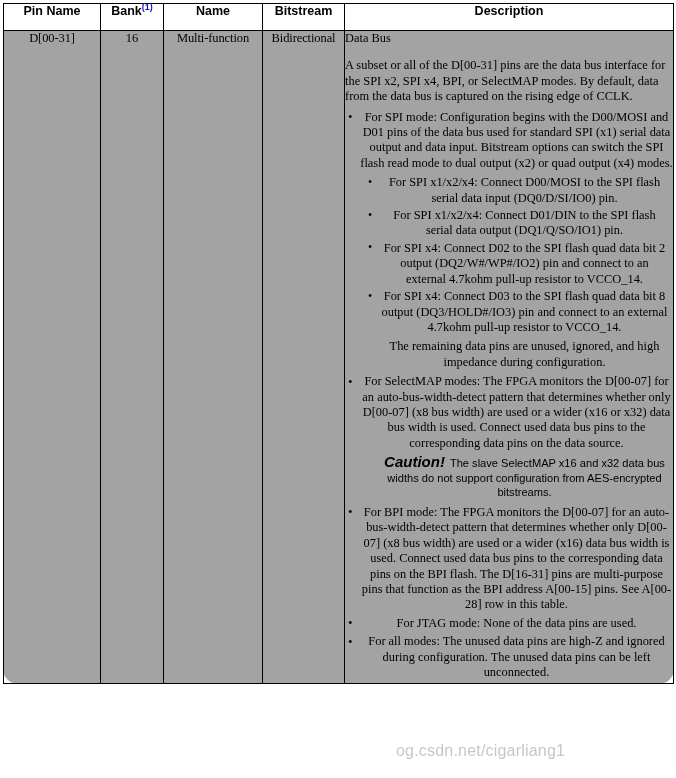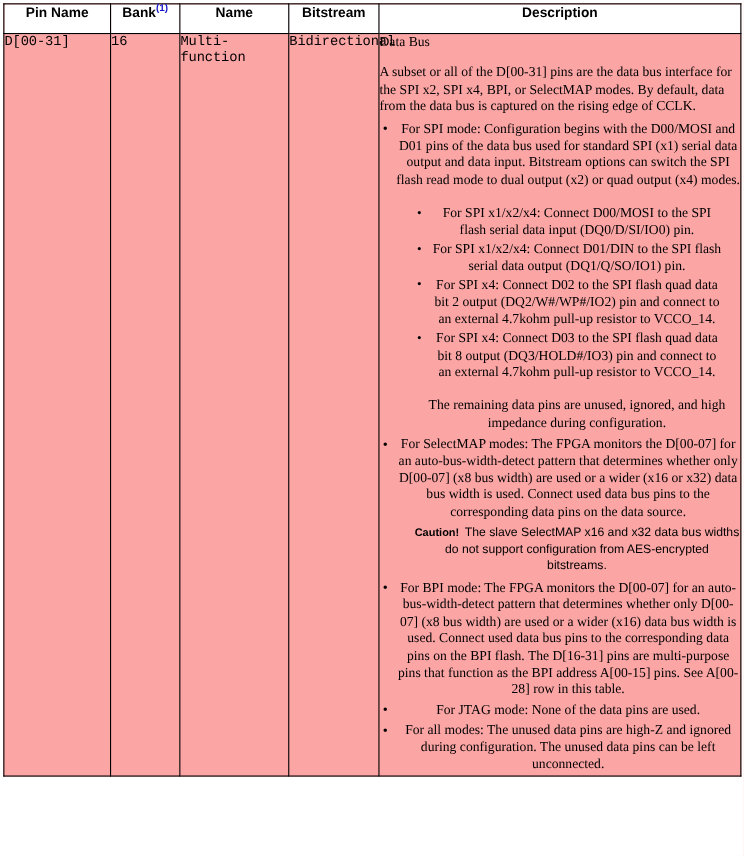--- a/index.html
+++ b/index.html
@@ -23,21 +23,22 @@
     background: #ffffff;
   }
 
   table.pin-table {
     position: absolute;
     left: 3px;
     top: 3px;
     width: 670px;
     border-collapse: collapse;
     table-layout: fixed;
-    background: #fca5a5;
+    background: #a3a3a3;
+    border-radius: 15px;
   }
 
   table.pin-table td,
   table.pin-table th {
     border: 1px solid #000000;
     vertical-align: top;
     padding: 0;
   }
 
   
@@ -56,23 +57,23 @@
   .sup-note {
     font-size: 9px;
     vertical-align: super;
     color: #1414c8;
     font-weight: bold;
     line-height: 0;
   }
 
   
   td.c-pin, td.c-bank, td.c-type, td.c-dir {
-    text-align: left;
+    text-align: center;
     vertical-align: middle;
-    font-family: Liberation Mono, monospace;
+    font-family: Liberation Serif, serif;
     font-size: 12.5px;
     letter-spacing: -0.1px;
   }
 
   td.c-desc {
     text-align: left;
     vertical-align: top;
     padding: 6px 5px 6px 6px;
     font-size: 12.4px;
     line-height: 15.4px;
@@ -102,21 +103,21 @@
     content: "\2022";
     position: absolute;
     left: 3px;
     top: -0.5px;
     font-size: 13px;
     line-height: 15.4px;
   }
 
   ul.lvl2 {
     list-style: none;
-    margin: 15px;
+    margin: 4px;
     padding: 0;
   }
   ul.lvl2 > li {
     position: relative;
     padding-left: 16px;
     margin-bottom: 2px;
   }
   ul.lvl2 > li::before {
     content: "\2022";
     position: absolute;
@@ -134,21 +135,22 @@
   
   .caution-block {
     font-family: "Liberation Sans", sans-serif;
     font-size: 11.1px;
     line-height: 14.6px;
     padding-left: 16px;
     margin: 4px 0 5px 0;
   }
   .caution-word {
     font-weight: bold;
-    font-size: 10px;
+    font-style: italic;
+    font-size: 15px;
     padding-right: 5px;
   }
 
   
   .watermark {
     position: absolute;
     left: 396px;
     top: 742px;
     font-family: "Liberation Sans", sans-serif;
     font-size: 16px;
@@ -217,14 +219,15 @@
             <li>For JTAG mode: None of the data pins are used.</li>
             <li>For all modes: The unused data pins are high-Z and ignored during configuration. The unused data pins can be left unconnected.</li>
 
           </ul>
 
         </td>
       </tr>
     </tbody>
   </table>
 
+  <div class="watermark">og.csdn.net/cigarliang1</div>
 
 </div>
 
 </body></html>

